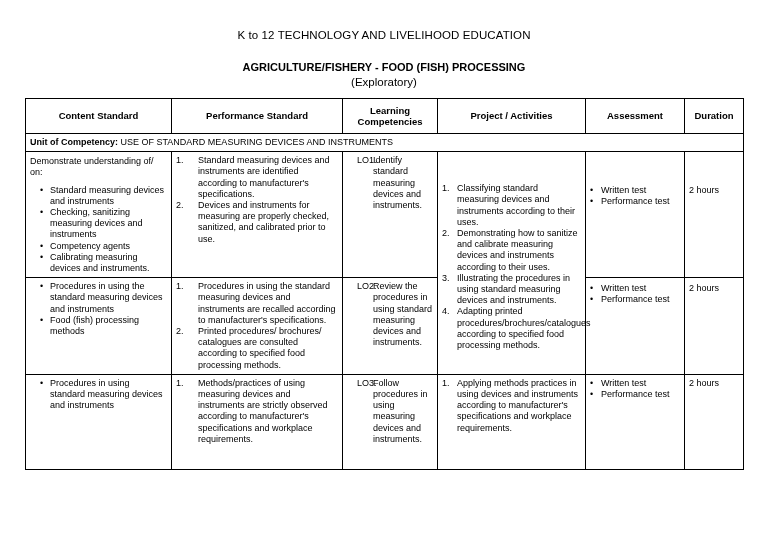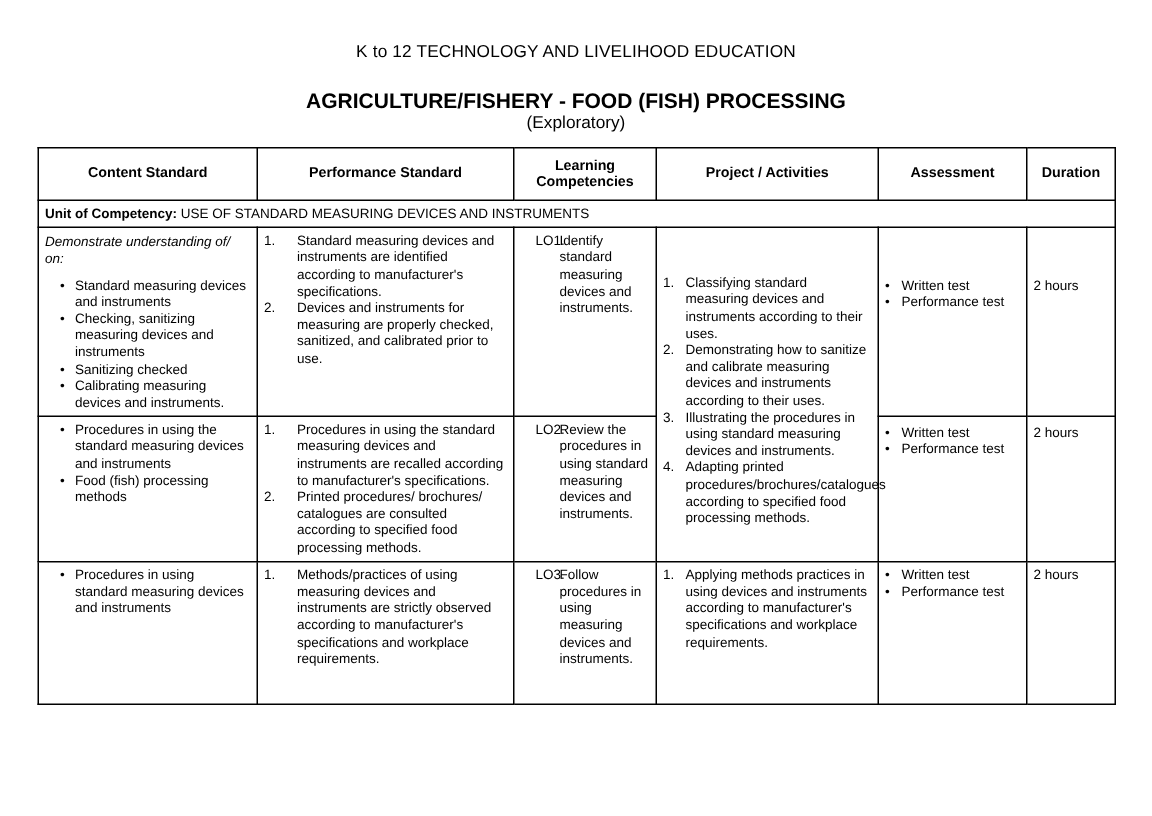--- a/index.html
+++ b/index.html
@@ -25,21 +25,21 @@
   
   .doc-title {
     text-align: center;
     font-size: 11.5px;
     line-height: 14px;
     margin-top: 28px;
     letter-spacing: 0.1px;
   }
   .doc-subtitle {
     text-align: center;
-    font-size: 14px;
+    font-size: 11px;
     font-weight: bold;
     line-height: 14px;
     margin-top: 18px;
   }
   .doc-subtitle2 {
     text-align: center;
     font-size: 11.5px;
     font-weight: normal;
     line-height: 14px;
     margin-top: 1px;
@@ -70,21 +70,20 @@
     padding: 2px 3px;
   }
   td.unitrow {
     font-size: 9.5px;
     padding: 4px 5px;
     line-height: 12px;
   }
   .unitlabel { font-weight: bold; }
 
   .intro-italic {
-    font-style: italic;
     font-size: 9px;
     line-height: 11.2px;
     margin: 1px 0 6px 0;
   }
 
   
   ul.bul {
     margin: 0 2px 0 10px;
     padding: 0 0 0 10px;
     list-style: none;
@@ -197,21 +196,21 @@
           <span>USE OF STANDARD MEASURING DEVICES AND INSTRUMENTS</span>
         </td>
       </tr>
 
       <tr>
         <td>
           <div class="intro-italic">Demonstrate understanding of/ on:</div>
           <ul class="bul">
             <li>Standard measuring devices and instruments</li>
             <li>Checking, sanitizing measuring devices and instruments</li>
-            <li>Sanitizing checked</li>
+            <li>Competency agents</li>
             <li>Calibrating measuring devices and instruments.</li>
           </ul>
         </td>
 
         <td>
           <ol class="num">
             <li>Standard measuring devices and instruments are identified according to manufacturer's specifications.</li>
             <li>Devices and instruments for measuring are properly checked, sanitized, and calibrated prior to use.</li>
           </ol>
         </td>

